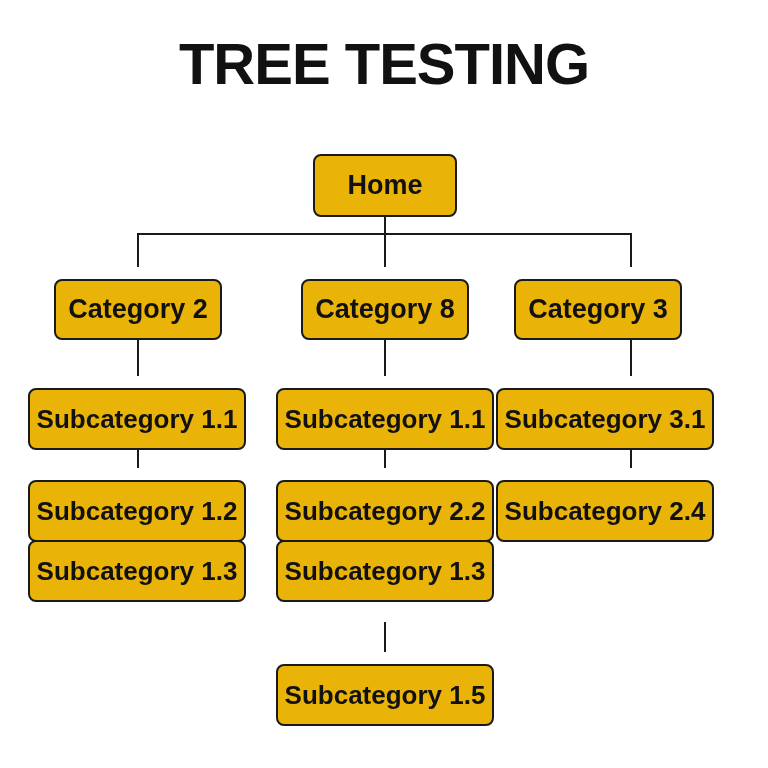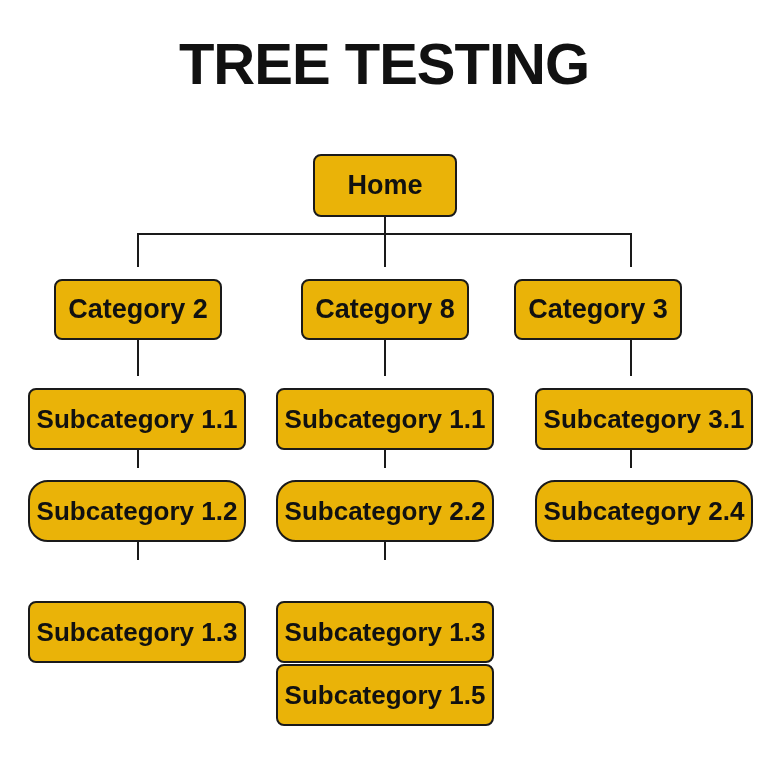--- a/index.html
+++ b/index.html
@@ -44,24 +44,24 @@
     margin-top: 12px;
   }
   .node-home      { left: 313px; top: 142px; width: 144px; height: 63px; font-size: 27px; }
   .node-cat       { top: 267px; width: 168px; height: 61px; font-size: 27px; }
   .node-cat-1     { left: 54px;  }
   .node-cat-2     { left: 301px; }
   .node-cat-3     { left: 514px; }
   .node-sub       { width: 218px; height: 62px; font-size: 26px; }
   .col-1          { left: 28px;  }
   .col-2          { left: 276px; }
-  .col-3          { left: 535px; }
+  .col-3          { left: 496px; }
   .row-1          { top: 376px; }
-  .row-2          { top: 468px; border-radius: 20px; }
-  .row-3          { top: 589px; text-align: right; }
+  .row-2          { top: 468px; }
+  .row-3          { top: 528px; text-align: right; }
   .row-4          { top: 652px; }
   .line {
     position: absolute;
     background: #1a1a1a;
     z-index: 1;
   }
   .vline { width: 2px; }
   .hline { height: 2px; }
 </style>
 </head>

